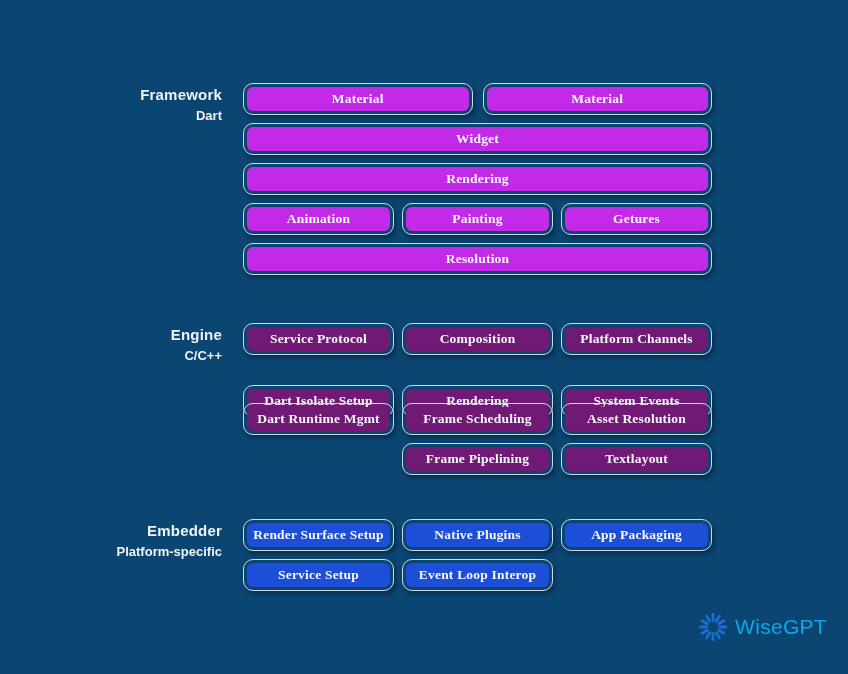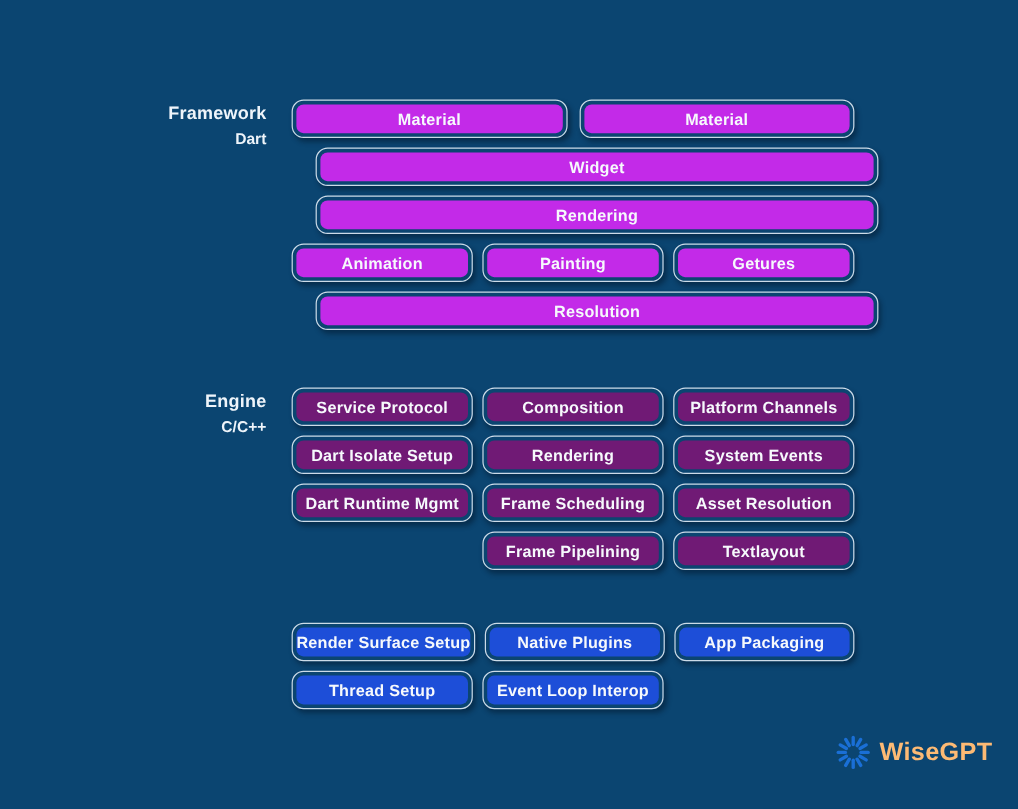--- a/index.html
+++ b/index.html
@@ -10,22 +10,22 @@
     overflow:hidden;
   }
   .canvas{position:relative;width:848px;height:674px;background:#0b4571;}
 
   
   .sec-label{position:absolute;left:0;width:222px;text-align:right;color:#eef4fa;}
   .sec-title{font-size:15px;font-weight:700;letter-spacing:.2px;line-height:21px;}
   .sec-sub{font-size:13px;font-weight:700;margin-top:3px;line-height:16px;}
 
   
-  .row{position:absolute;left:243px;width:469px;height:32px;display:grid;gap:8px;}
-  .cols1{grid-template-columns:1fr;margin-left:20px;}
+  .row{position:absolute;left:243px;width:469px;height:32px;display:grid;gap:8px;font-family:Liberation Serif, serif;}
+  .cols1{grid-template-columns:1fr;}
   .cols2{grid-template-columns:1fr 1fr;gap:10px;}
   .cols3{grid-template-columns:1fr 1fr 1fr;}
 
   .box{
     box-sizing:border-box;height:32px;
     border:1.5px solid #ccdbe8;border-radius:10px;padding:3px;
     box-shadow:2px 3px 4px rgba(3,18,36,.45);
   }
   .fill{
     height:100%;border-radius:6px;
@@ -34,21 +34,21 @@
     white-space:nowrap;
   }
   .m .fill{background:#c32ae8;}
   .c .fill{background:#701a75;}
   .p .fill{background:#1d4ed8;}
   .col2{grid-column:2;}
   .col3{grid-column:3;}
 
   
   .logo{position:absolute;top:611px;right:21px;display:flex;align-items:center;gap:6px;}
-  .logo-text{color:#fdba74;font-size:21px;font-weight:700;letter-spacing:.3px;}
+  .logo-text{color:#0ea5e9;font-size:21px;font-weight:400;letter-spacing:.3px;}
 </style>
 </head>
 <body>
 
 <div class="canvas">
 
   <div class="sec-label" style="top:84px">
     <div class="sec-title">Framework</div>
     <div class="sec-sub">Dart</div>
   </div>
@@ -97,21 +97,21 @@
     <div class="box c">
         <div class="fill">Service Protocol</div>
       </div>
     <div class="box c">
         <div class="fill">Composition</div>
       </div>
     <div class="box c">
         <div class="fill">Platform Channels</div>
       </div>
   </div>
-  <div class="row cols3" style="top:363px">
+  <div class="row cols3" style="top:385px">
     <div class="box c">
         <div class="fill">Dart Isolate Setup</div>
       </div>
     <div class="box c">
         <div class="fill">Rendering</div>
       </div>
     <div class="box c">
         <div class="fill">System Events</div>
       </div>
   </div>
@@ -128,35 +128,39 @@
   </div>
   <div class="row cols3" style="top:443px">
     <div class="box c col2">
         <div class="fill">Frame Pipelining</div>
       </div>
     <div class="box c col3">
         <div class="fill">Textlayout</div>
       </div>
   </div>
 
+  <div class="sec-label" style="top:520px">
+    <div class="sec-title">Embedder</div>
+    <div class="sec-sub">Platform-specific</div>
+  </div>
 
   <div class="row cols3" style="top:519px">
     <div class="box p">
         <div class="fill">Render Surface Setup</div>
       </div>
     <div class="box p">
         <div class="fill">Native Plugins</div>
       </div>
     <div class="box p">
         <div class="fill">App Packaging</div>
       </div>
   </div>
   <div class="row cols3" style="top:559px">
     <div class="box p">
-        <div class="fill">Thread Setup</div>
+        <div class="fill">Service Setup</div>
       </div>
     <div class="box p col2">
         <div class="fill">Event Loop Interop</div>
       </div>
   </div>
 
   <div class="logo">
     <span style="display:flex;">
       <svg width="32" height="32" viewBox="0 0 32 32">
         <g stroke="#1a6fd6" stroke-width="2.8" stroke-linecap="round">

